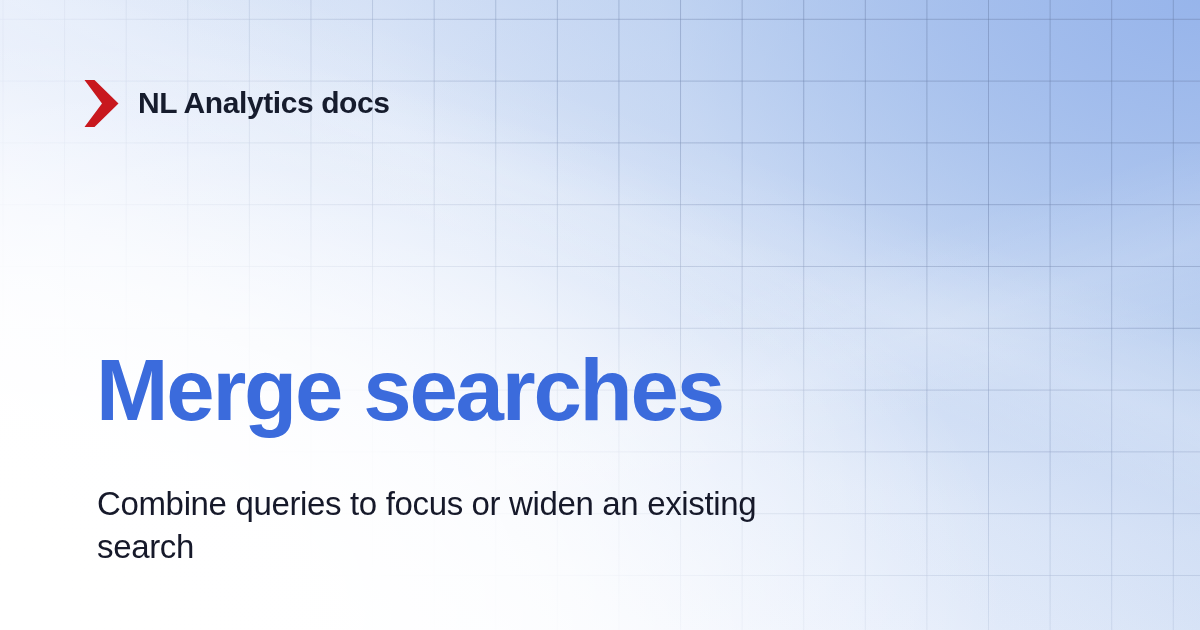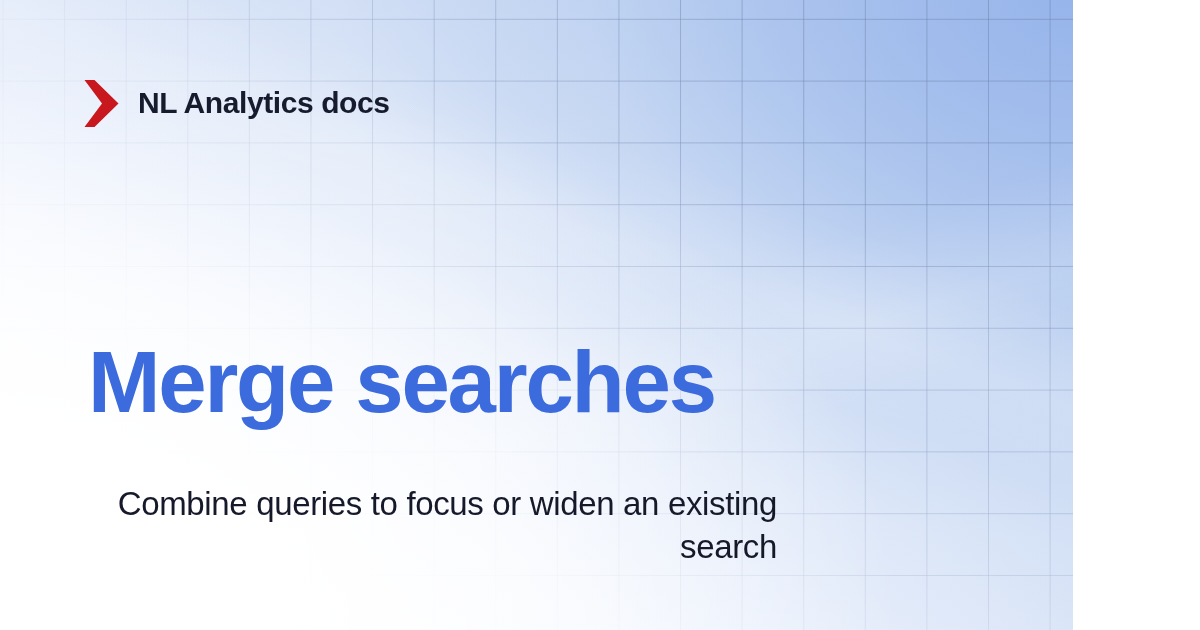--- a/index.html
+++ b/index.html
@@ -11,26 +11,25 @@
     width: 1200px;
     height: 630px;
     overflow: hidden;
     font-family: "Liberation Sans", sans-serif;
     background: #ffffff;
   }
 
   
   .og-card {
     position: relative;
-    width: 1073px;
+    width: 1200px;
     height: 630px;
     overflow: hidden;
     background: #e5e5e5;
     isolation: isolate;
-    text-align: right;
   }
 
   
   
   .bg-gradient {
     position: absolute;
     inset: 0;
     background:
       linear-gradient(215deg,
         #a4bdea 0%,
@@ -146,21 +145,21 @@
     letter-spacing: -0.4px;
     line-height: 1;
     white-space: nowrap;
   }
 
   
   .headline {
     position: absolute;
     left: 80px;
     top: 330px;
-    margin: 8px;
+    margin: 16px;
     font-size: 87px;
     font-weight: bold;
     line-height: 1.0;
     letter-spacing: -2.2px;
     color: #3b6bdc;
     white-space: nowrap;
   }
 
   
   .subtitle {

